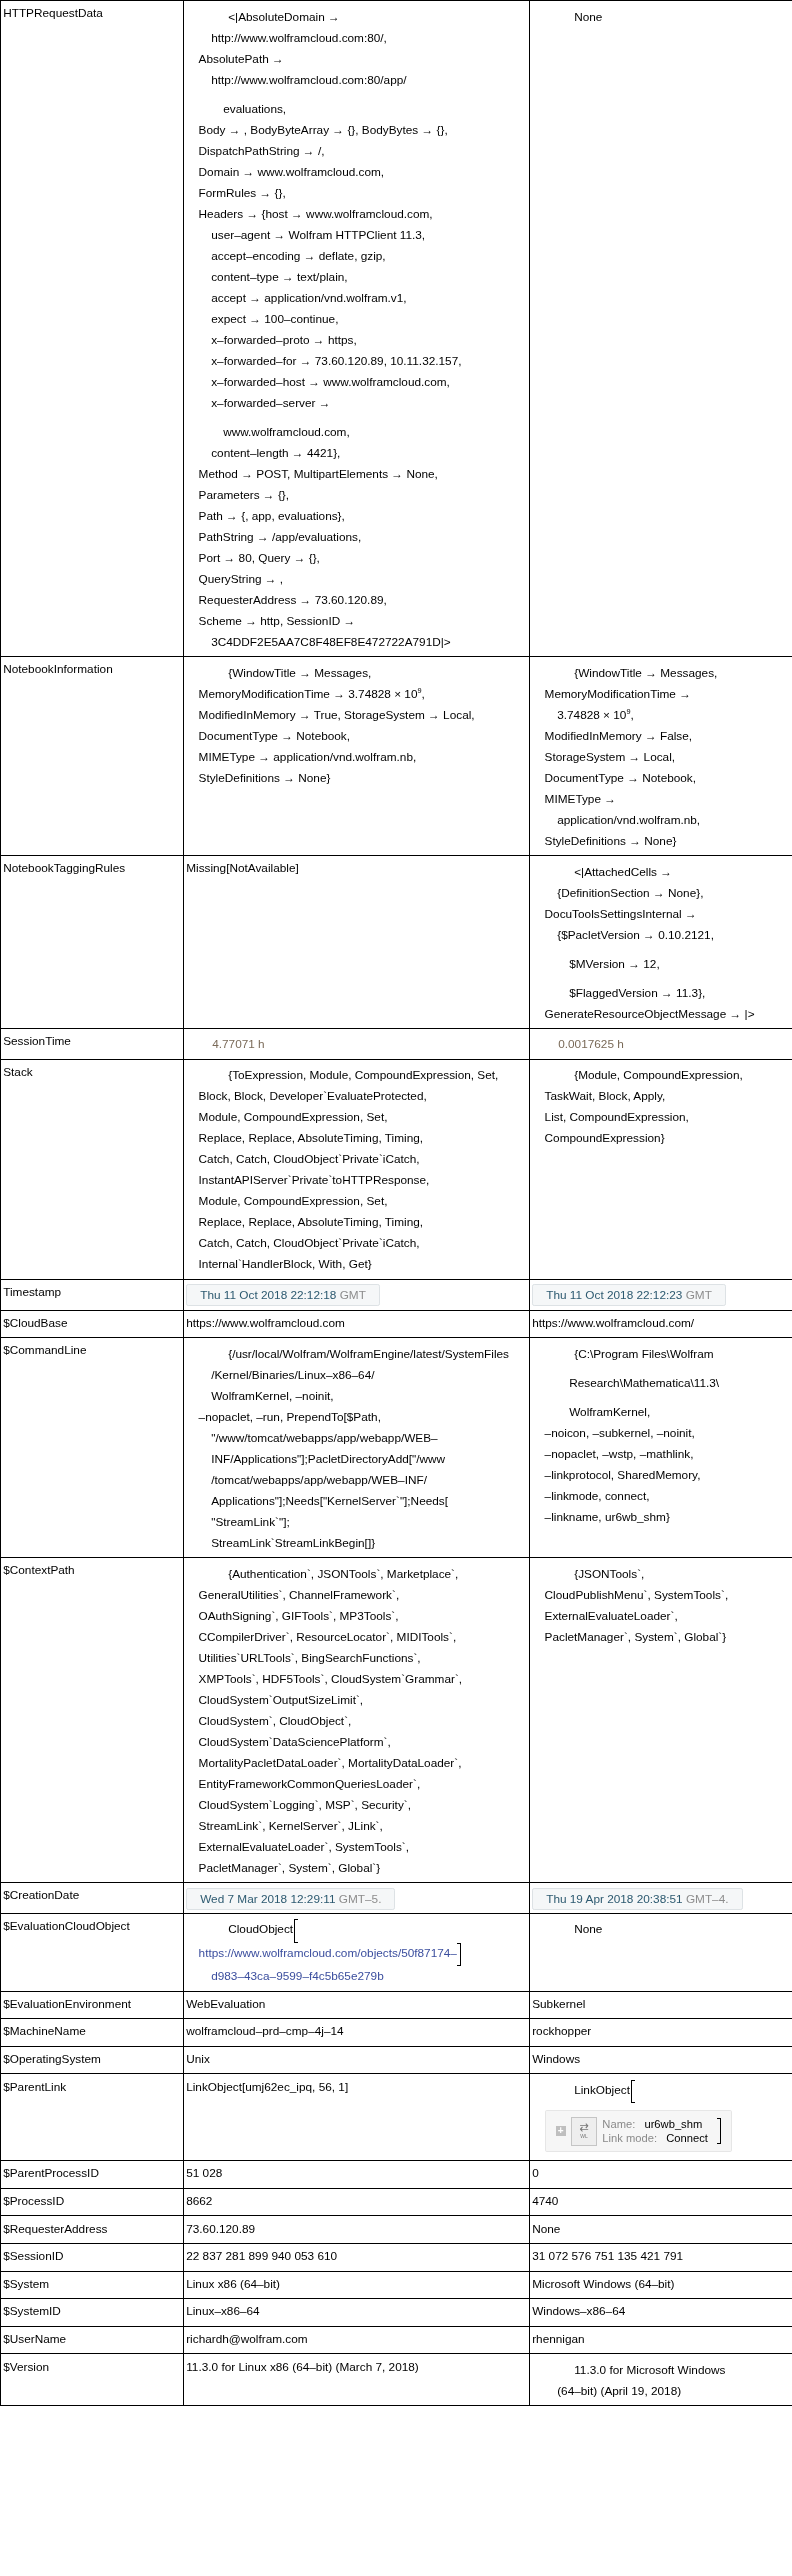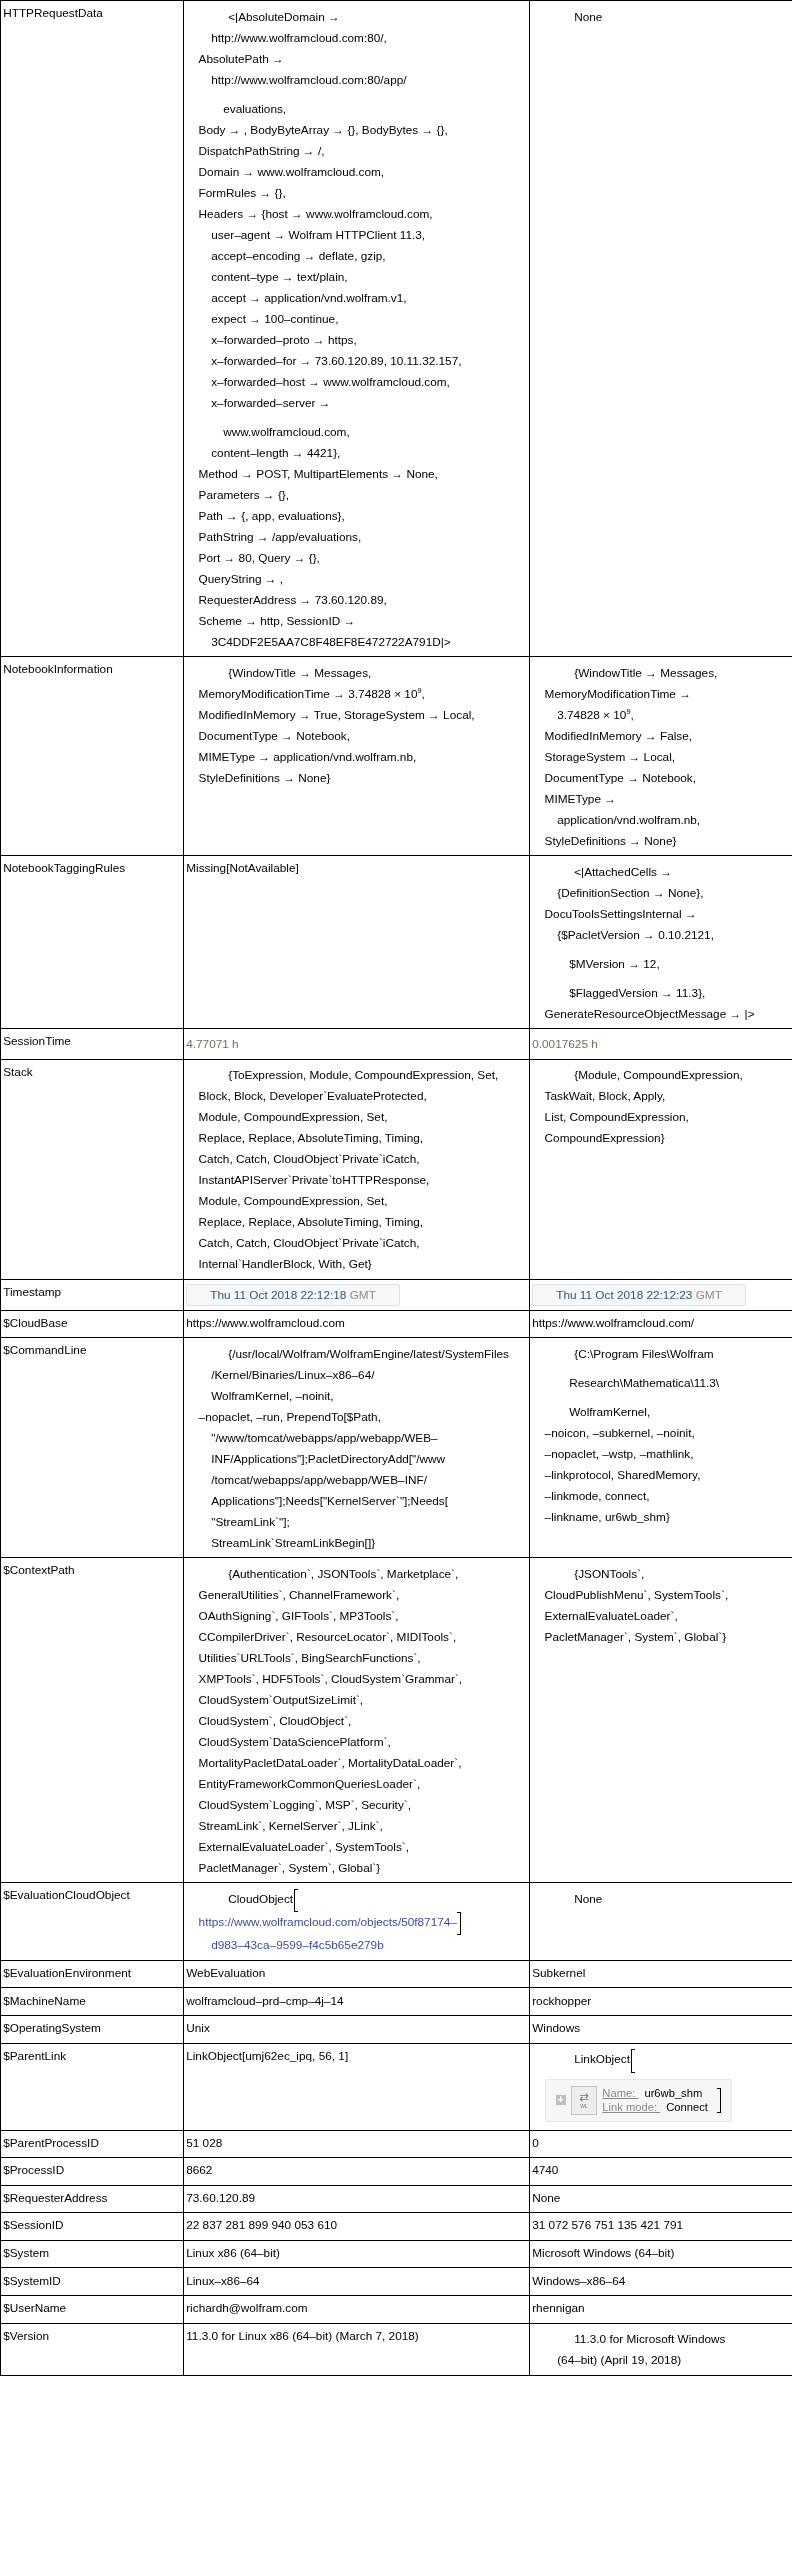--- a/index.html
+++ b/index.html
@@ -20,25 +20,25 @@
   }
   col.c1 { width: 183px; }
   col.c2 { width: 346px; }
   col.c3 { width: 264px; }
   td.key { white-space: nowrap; overflow: hidden; }
   .line { display: block; white-space: pre; }
   .i1 { padding-left: 12.4px; }
   .i2 { padding-left: 25px; }
   .i3 { padding-left: 37px; margin-top: 8px; }
   .first { margin-top: 3.4px; margin-left: 42px; }
-  .qty { color: #7a6a58; margin-top: 3.4px; display: inline-block; }
+  .qty { color: #7a6a58; margin-top: 3.4px; display: inline-block; margin-left: 26px; }
   .datebox {
     display: inline-block;
     margin-top: 2.2px;
-    padding: 0 23px;
+    padding: 0 13px;
     background: #f5f7f8;
     border: 0.6px solid #dde2e5;
     border-radius: 2.2px;
     color: #2d5a70;
     line-height: 20px;
   }
   .datebox .tz { color: #8c8c8c; }
   .link { color: #3b4e9e; }
   .brk-open, .brk-close {
     display: inline-block;
@@ -71,21 +71,21 @@
   .wlicon {
     width: 23.6px; height: 27px;
     border: 0.6px solid #c5c5c5;
     background: #eeeeee;
     display: flex; flex-direction: column; align-items: center; justify-content: center;
     line-height: 7.9px;
   }
   .wlicon .arrows { color: #777; font-size: 11.2px; line-height: 11.2px; }
   .wlicon .wl { color: #777; font-size: 5px; line-height: 6.7px; }
   .linkinfo { line-height: 14.6px; font-size: 11.2px; }
-  .linkinfo .lbl { color: #8a8a8a; text-decoration: underline; }
+  .linkinfo .lbl { color: #8a8a8a; }
   .linkinfo .val { color: #000; margin-left: 6px; }
   .linkclose {
     display: inline-block;
     width: 3.4px; height: 23.6px;
     border: 1.1px solid #000; border-left: none;
     margin-left: 3.4px;
   }
   sup { font-size: 7.3px; line-height: 0; }
 </style>
 </head>
@@ -258,20 +258,25 @@
           <span class="line i1"><span>PacletManager`, System`, Global`}</span></span>
         </td>
         <td>
           <span class="line first"><span>{JSONTools`,</span></span>
           <span class="line i1"><span>CloudPublishMenu`, SystemTools`,</span></span>
           <span class="line i1"><span>ExternalEvaluateLoader`,</span></span>
           <span class="line i1"><span>PacletManager`, System`, Global`}</span></span>
         </td>
       </tr>
       <tr>
+        <td class="key">$CreationDate</td>
+        <td><span class="datebox"><span>Wed 7 Mar 2018 12:29:11</span> <span class="tz">GMT–5.</span></span></td>
+        <td><span class="datebox"><span>Thu 19 Apr 2018 20:38:51</span> <span class="tz">GMT–4.</span></span></td>
+      </tr>
+      <tr>
         <td class="key">$EvaluationCloudObject</td>
         <td>
           <span class="line first"><span>CloudObject</span><span class="brk-open"></span></span>
           <span class="line i1"><span class="link">https://www.wolframcloud.com/objects/50f87174–</span><span class="brk-close"></span></span>
           <span class="line i2"><span class="link">d983–43ca–9599–f4c5b65e279b</span></span>
         </td>
         <td>
           <span class="line first"><span>None</span></span>
         </td>
       </tr>

